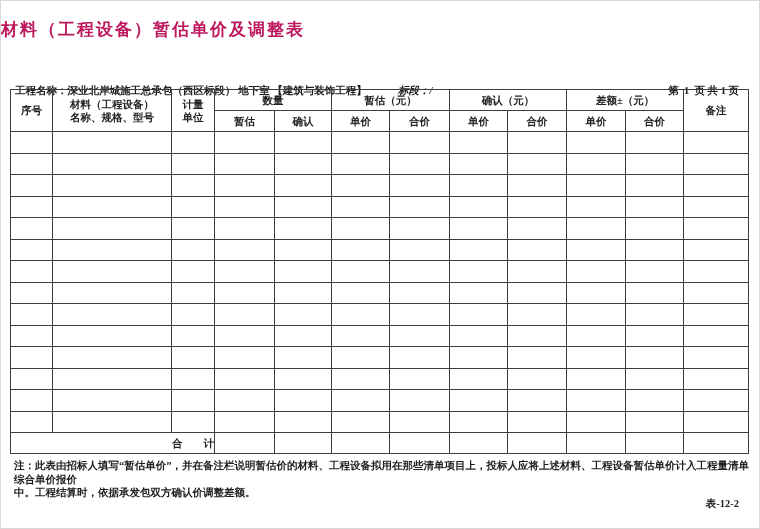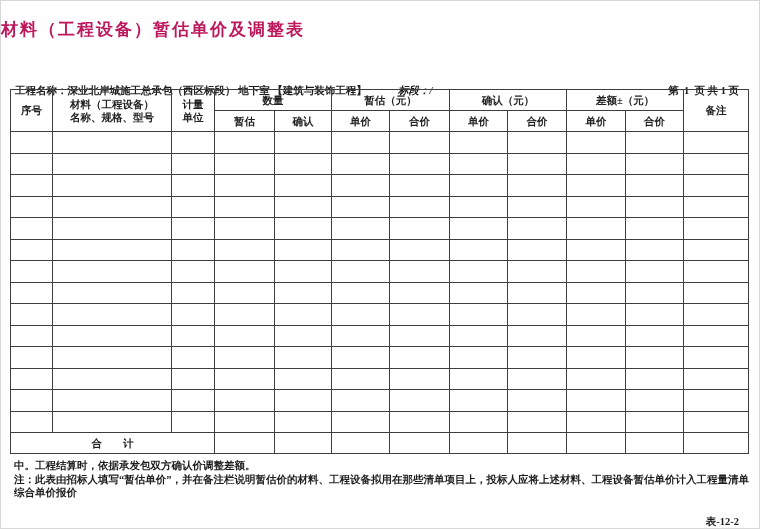--- a/index.html
+++ b/index.html
@@ -35,30 +35,30 @@
     border:1px solid #3e3e3e;
     padding:0;
     font-size:10.5px; font-weight:600;
     text-align:center; vertical-align:middle;
     line-height:13px;
     color:#222222;
     overflow:hidden;
   }
   table.form-table thead th { height:20px; }
   table.form-table tbody td { height:20.5px; }
-  table.form-table tfoot td { height:20px; }
+  table.form-table tfoot td { height:20px;text-align:right; }
   .two-line span { display:block; }
 
   .note {
     position:absolute; top:458px; left:13px; width:736px;
     font-size:10.5px; font-weight:600; line-height:13.5px;
     color:#1d1d1d;
   }
   .form-code {
-    position:absolute; top:514px; right:20px;
+    position:absolute; top:496px; right:20px;
     font-size:10.5px; font-weight:600;
   }
 </style>
 </head>
 <body>
 
 <div class="page">
 
   <div class="title">材料（工程设备）暂估单价及调整表</div>
 
@@ -319,19 +319,19 @@
           <td></td>
           <td></td>
           <td></td>
           <td></td>
           <td></td>
         </tr>
     </tfoot>
   </table>
 
   <div class="note">
+    <div>注：此表由招标人填写“暂估单价”，并在备注栏说明暂估价的材料、工程设备拟用在那些清单项目上，投标人应将上述材料、工程设备暂估单价计入工程量清单综合单价报价</div>
     <div>中。工程结算时，依据承发包双方确认价调整差额。</div>
-    <div>注：此表由招标人填写“暂估单价”，并在备注栏说明暂估价的材料、工程设备拟用在那些清单项目上，投标人应将上述材料、工程设备暂估单价计入工程量清单综合单价报价</div>
   </div>
 
   <div class="form-code">表-12-2</div>
 
 </div>
 
 </body></html>

